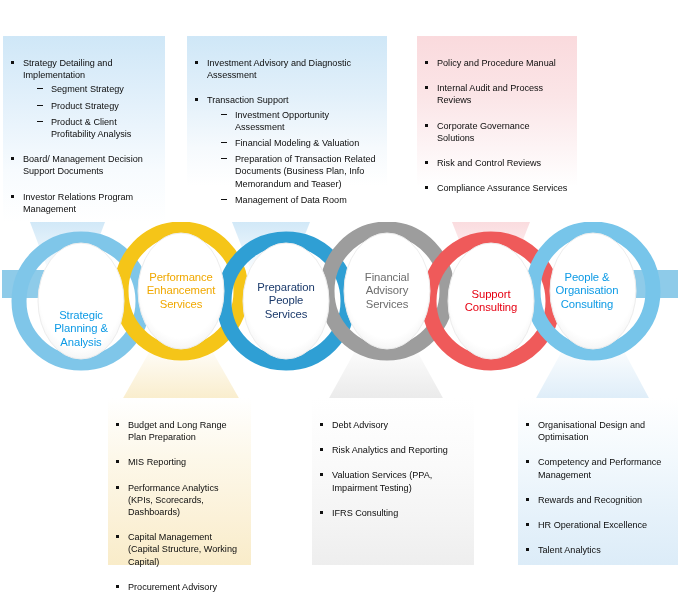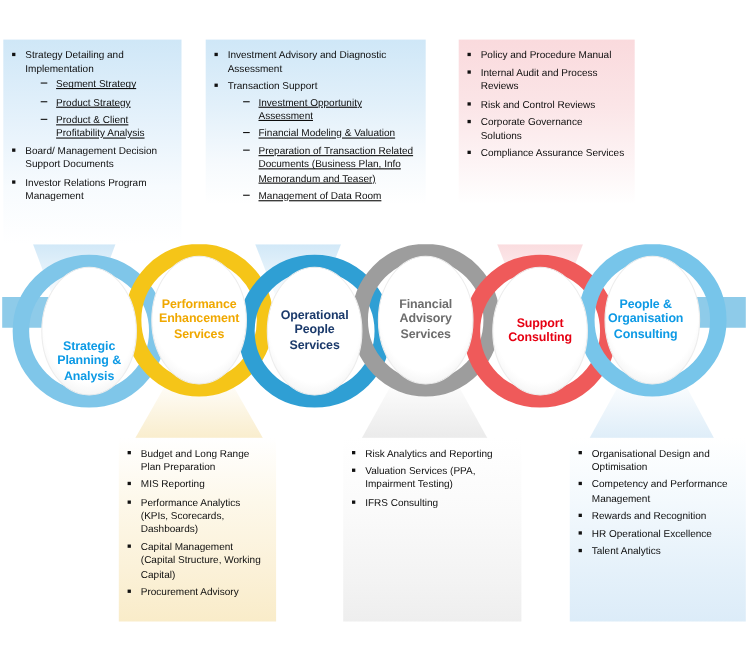--- a/index.html
+++ b/index.html
@@ -31,41 +31,41 @@
     margin: 0;
     padding: 0;
   }
   .panel li.l1 {
     position: relative;
     padding-left: 14px;
     margin-bottom: 4px;
     font-size: 9.1px;
     line-height: 12.2px;
     color: #0d0d0d;
+    margin-top: 13px;
   }
   .panel li.l1 > .bullet {
     position: absolute;
     left: 2px;
     top: 4px;
     width: 3px;
     height: 3px;
     background: #111111;
   }
   .panel ul.sub {
     margin: 2px 0 2px 0;
     padding-left: 14px;
   }
   .panel li.l2 {
     position: relative;
     padding-left: 14px;
     margin-bottom: 4px;
     font-size: 9.1px;
     line-height: 12.2px;
     color: #0d0d0d;
-    text-decoration: underline;
   }
   .panel li.l2 > .dash {
     position: absolute;
     left: 0px;
     top: 5px;
     width: 6px;
     height: 1px;
     background: #111111;
   }
 
@@ -102,21 +102,21 @@
     top: 222px;
     width: 680px;
     height: 178px;
   }
   #flow-graphic svg { display: block; }
 
   .ellipse-label {
     position: absolute;
     text-align: center;
     font-size: 11.3px;
-    font-weight: bold;
+    font-weight: normal;
     line-height: 13.4px;
     letter-spacing: -0.1px;
     pointer-events: none;
   }
 </style>
 </head>
 <body>
 
 <div class="stage">
 
@@ -141,22 +141,22 @@
             <li class="l2"><span class="dash"></span>Preparation of Transaction Related Documents (Business Plan, Info Memorandum and Teaser)</li>
             <li class="l2"><span class="dash"></span>Management of Data Room</li>
           </ul></li>
       </ul>
   </div>
 
   <div class="panel" id="panel-process">
     <ul>
         <li class="l1"><span class="bullet"></span>Policy and Procedure Manual</li>
         <li class="l1"><span class="bullet"></span>Internal Audit and Process Reviews</li>
+        <li class="l1"><span class="bullet"></span>Corporate Governance Solutions</li>
         <li class="l1"><span class="bullet"></span>Risk and Control Reviews</li>
-        <li class="l1"><span class="bullet"></span>Corporate Governance Solutions</li>
         <li class="l1"><span class="bullet"></span>Compliance Assurance Services</li>
       </ul>
   </div>
 
   <div id="flow-graphic">
     <svg width="680" height="178" viewBox="0 0 680 178" xmlns="http://www.w3.org/2000/svg">
       <defs>
         <linearGradient id="wedgeBlueUp" x1="0" y1="1" x2="0" y2="0">
           <stop offset="0%" stop-color="#cfe7f7" stop-opacity="0"></stop>
           <stop offset="100%" stop-color="#cfe7f7" stop-opacity="0.95"></stop>
@@ -219,21 +219,21 @@
         <div>Strategic</div>
         <div>Planning &amp;</div>
         <div>Analysis</div>
       </div>
     <div class="ellipse-label" id="lbl-performance" style="color: rgb(240, 168, 0); width: 84px; left: 139px; top: 48.9px;">
         <div>Performance</div>
         <div>Enhancement</div>
         <div>Services</div>
       </div>
     <div class="ellipse-label" id="lbl-transaction" style="color: rgb(27, 58, 107); width: 80px; left: 246px; top: 58.9px;">
-        <div>Operational</div>
+        <div>Preparation</div>
         <div>People</div>
         <div>Services</div>
       </div>
     <div class="ellipse-label" id="lbl-financial" style="color: rgb(109, 109, 109); width: 80px; left: 347px; top: 48.9px;">
         <div>Financial</div>
         <div>Advisory</div>
         <div>Services</div>
       </div>
     <div class="ellipse-label" id="lbl-process" style="color: rgb(230, 0, 18); width: 80px; left: 451px; top: 65.6px;">
         <div>Support</div>
@@ -251,20 +251,21 @@
         <li class="l1"><span class="bullet"></span>Budget and Long Range Plan Preparation</li>
         <li class="l1"><span class="bullet"></span>MIS Reporting</li>
         <li class="l1"><span class="bullet"></span>Performance Analytics (KPIs, Scorecards, Dashboards)</li>
         <li class="l1"><span class="bullet"></span>Capital Management (Capital Structure, Working Capital)</li>
         <li class="l1"><span class="bullet"></span>Procurement Advisory</li>
       </ul>
   </div>
 
   <div class="panel" id="panel-financial-bottom">
     <ul>
+        <li class="l1"><span class="bullet"></span>Debt Advisory</li>
         <li class="l1"><span class="bullet"></span>Risk Analytics and Reporting</li>
         <li class="l1"><span class="bullet"></span>Valuation Services (PPA, Impairment Testing)</li>
         <li class="l1"><span class="bullet"></span>IFRS Consulting</li>
       </ul>
   </div>
 
   <div class="panel" id="panel-people-bottom">
     <ul>
         <li class="l1"><span class="bullet"></span>Organisational Design and Optimisation</li>
         <li class="l1"><span class="bullet"></span>Competency and Performance Management</li>

